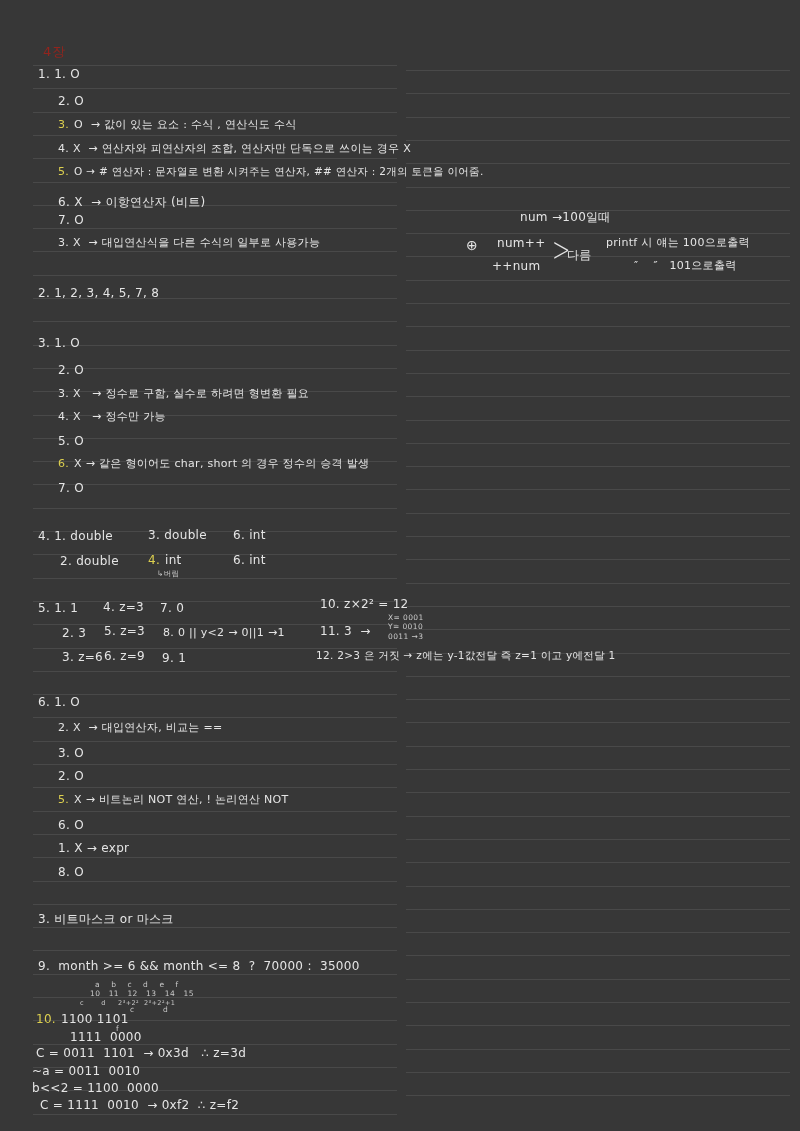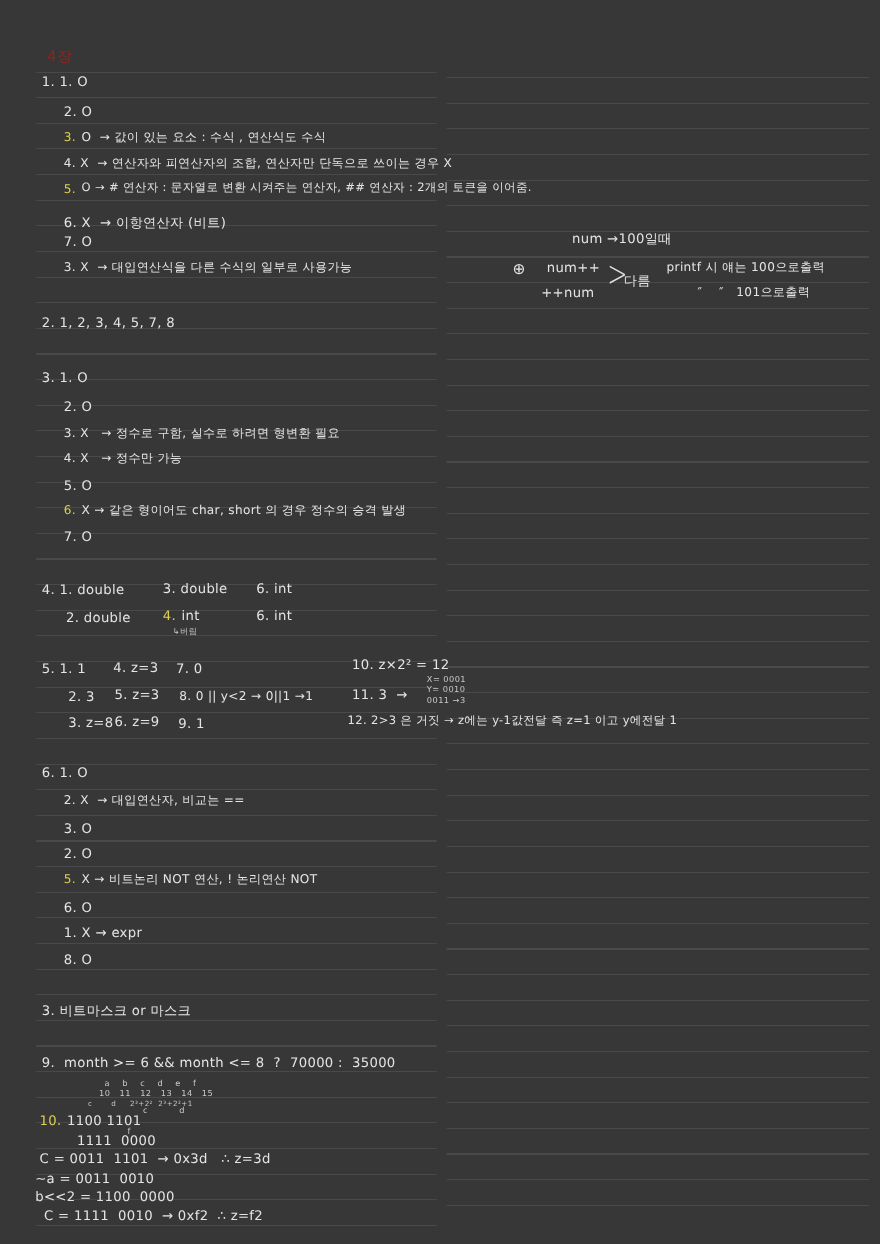--- a/index.html
+++ b/index.html
@@ -82,21 +82,21 @@
 <div class="txt" style="left:103px;top:600px">4. z=3</div>
 <div class="txt" style="left:160px;top:601px">7. 0</div>
 <div class="txt" style="left:320px;top:597px">10. z×2² = 12</div>
 <div class="txt" style="left:62px;top:626px">2. 3</div>
 <div class="txt" style="left:104px;top:624px">5. z=3</div>
 <div class="txt sm" style="left:163px;top:626px">8. 0 || y&lt;2 → 0||1 →1</div>
 <div class="txt" style="left:320px;top:624px">11. 3  →</div>
 <div class="txt tiny" style="left:388px;top:613px;white-space:pre-line">X= 0001
 Y= 0010
   0011 →3</div>
-<div class="txt" style="left:62px;top:650px">3. z=8</div>
+<div class="txt" style="left:62px;top:650px">3. z=6</div>
 <div class="txt" style="left:104px;top:649px">6. z=9</div>
 <div class="txt" style="left:162px;top:651px">9. 1</div>
 <div class="txt" style="left:316px;top:649px;font-size:10.5px">12. 2&gt;3 은 거짓 → z에는 y-1값전달 즉 z=1 이고 y에전달 1</div>
 
 <div class="txt" style="left:38px;top:695px">6. 1. O</div>
 <div class="txt sm" style="left:58px;top:721px">2. X  → 대입연산자, 비교는 ==</div>
 <div class="txt" style="left:58px;top:746px">3. O</div>
 <div class="txt" style="left:58px;top:769px">2. O</div>
 <div class="row sm" style="left:58px;top:793px">
   <span class="yl">5.</span>

